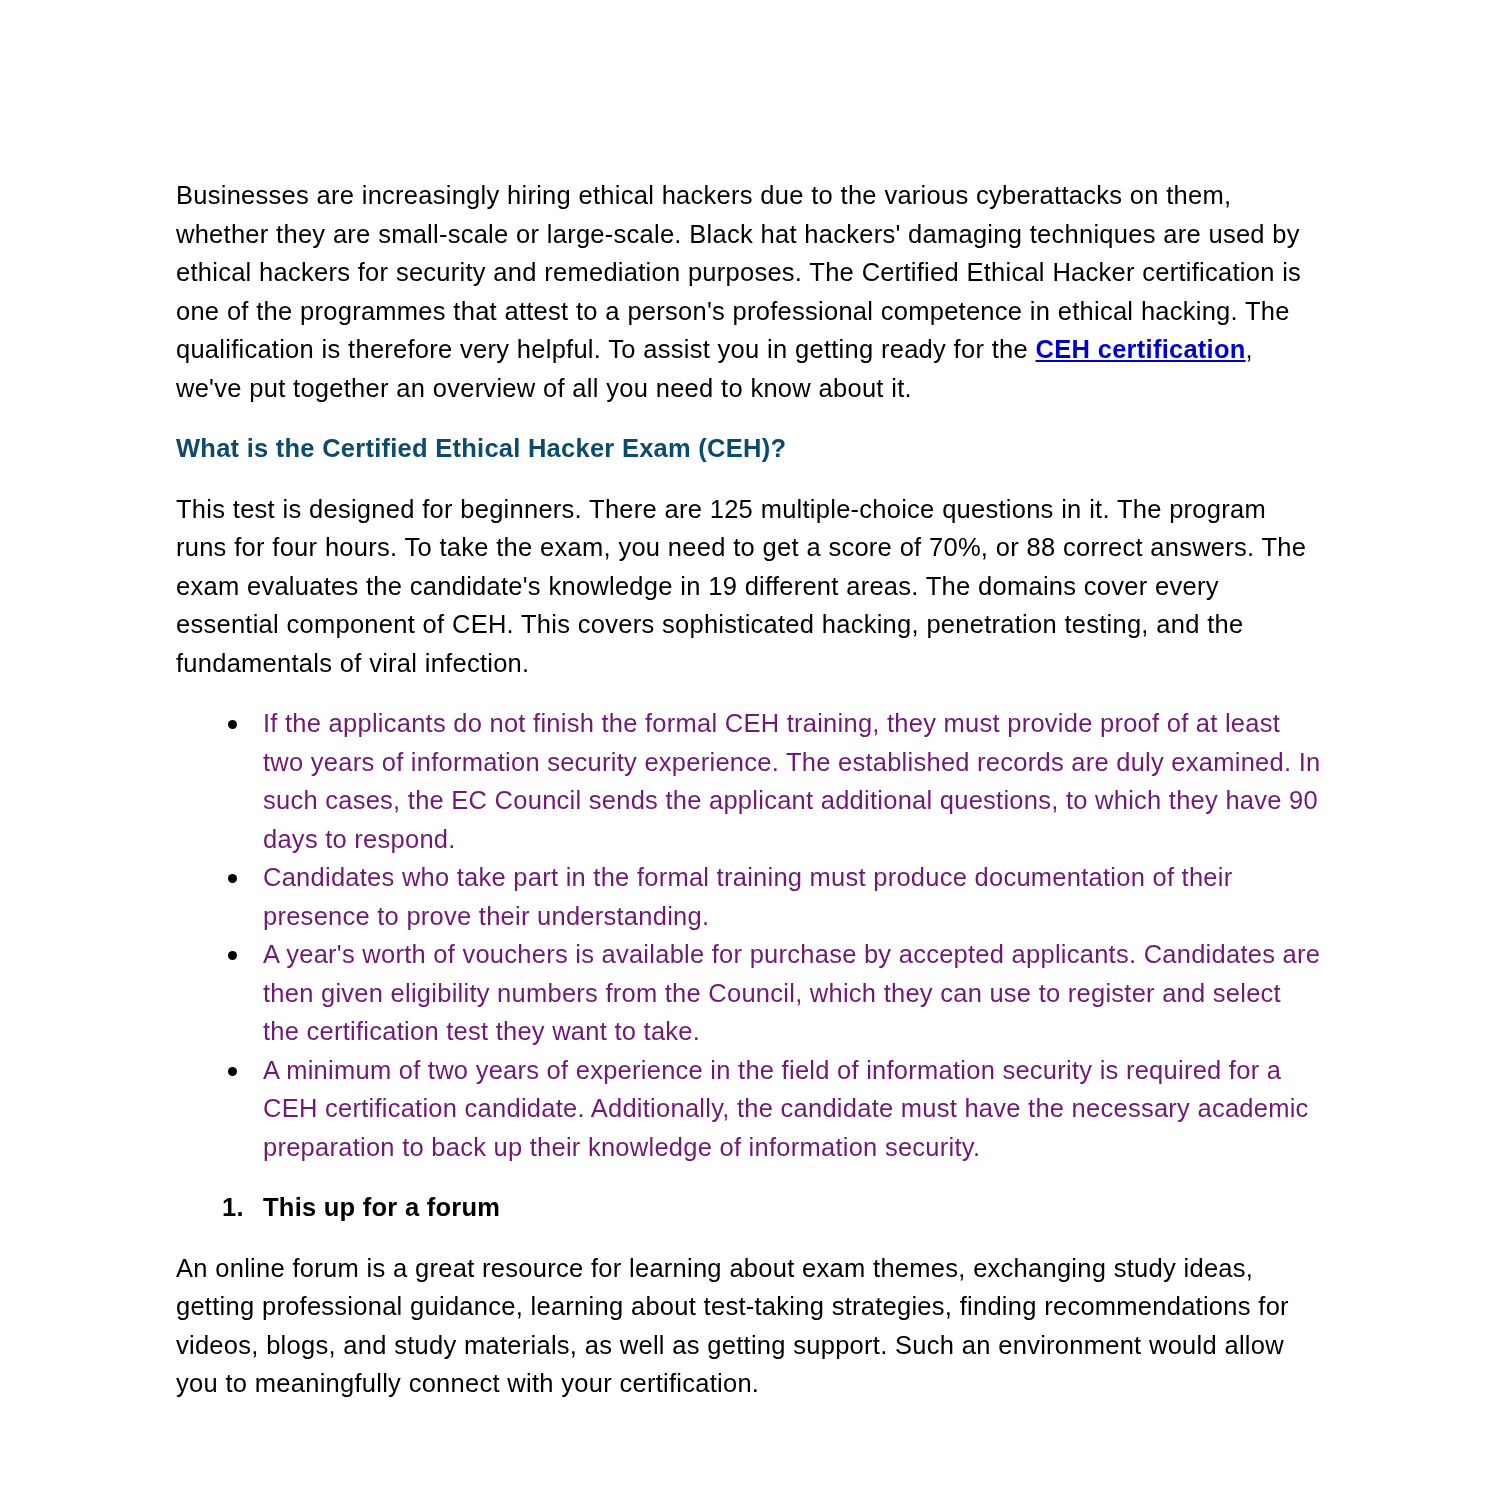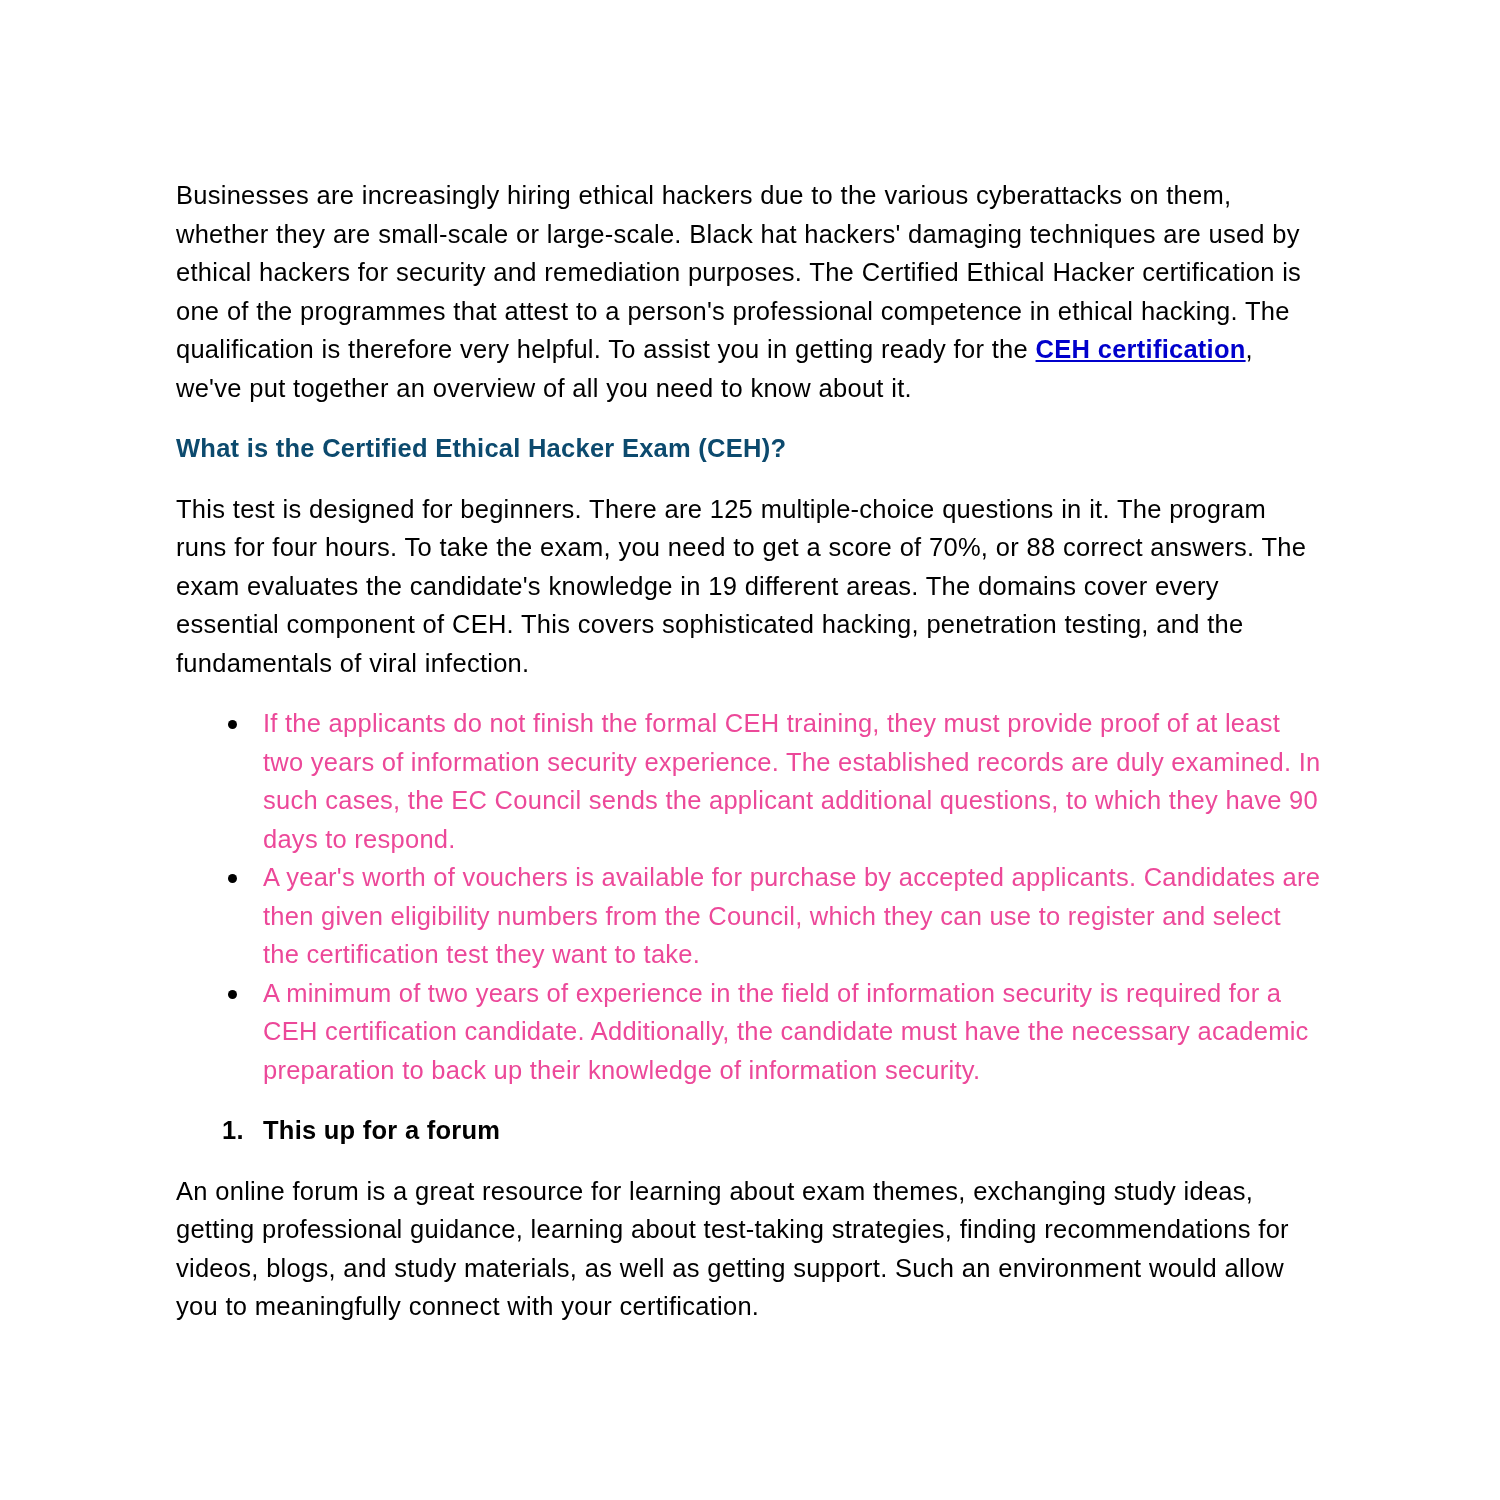--- a/index.html
+++ b/index.html
@@ -65,21 +65,21 @@
     list-style: none;
   }
 
   ul.bullets > li {
     position: relative;
     margin: 0 0 0 0;
     padding-left: 87px;
     font-size: 25.5px;
     line-height: 38.5px;
     letter-spacing: 0.01em;
-    color: #ec4899;
+    color: #701a75;
   }
 
   ul.bullets > li::before {
     content: "";
     position: absolute;
     left: 52px;
     top: 16px;
     width: 9px;
     height: 9px;
     border-radius: 50%;
@@ -125,20 +125,21 @@
 
     <p class="para"><span>Businesses are increasingly hiring ethical hackers due to the various cyberattacks on them, whether they are small-scale or large-scale. Black hat hackers' damaging techniques are used by ethical hackers for security and remediation purposes. The Certified Ethical Hacker certification is one of the programmes that attest to a person's professional competence in ethical hacking. The qualification is therefore very helpful. To assist you in getting ready for the </span><a class="inline-link" href="#">CEH certification</a><span>, we've put together an overview of all you need to know about it.</span></p>
 
     <h2 class="heading">What is the Certified Ethical Hacker Exam (CEH)?</h2>
 
     <p class="para">This test is designed for beginners. There are 125 multiple-choice questions in it. The program runs for four hours. To take the exam, you need to get a score of 70%, or 88 correct answers. The exam evaluates the candidate's knowledge in 19 different areas. The domains cover every essential component of CEH. This covers sophisticated hacking, penetration testing, and the fundamentals of viral infection.</p>
 
 
     <ul class="bullets">
       <li>If the applicants do not finish the formal CEH training, they must provide proof of at least two years of information security experience. The established records are duly examined. In such cases, the EC Council sends the applicant additional questions, to which they have 90 days to respond.</li>
+      <li>Candidates who take part in the formal training must produce documentation of their presence to prove their understanding.</li>
       <li>A year's worth of vouchers is available for purchase by accepted applicants. Candidates are then given eligibility numbers from the Council, which they can use to register and select the certification test they want to take.</li>
       <li>A minimum of two years of experience in the field of information security is required for a CEH certification candidate. Additionally, the candidate must have the necessary academic preparation to back up their knowledge of information security.</li>
     </ul>
 
 
     <ol class="numbers">
       <li><span class="num-marker">1.</span><span>This up for a forum</span></li>
     </ol>
 
     <p class="para clipped-note">An online forum is a great resource for learning about exam themes, exchanging study ideas, getting professional guidance, learning about test-taking strategies, finding recommendations for videos, blogs, and study materials, as well as getting support. Such an environment would allow you to meaningfully connect with your certification.</p>

